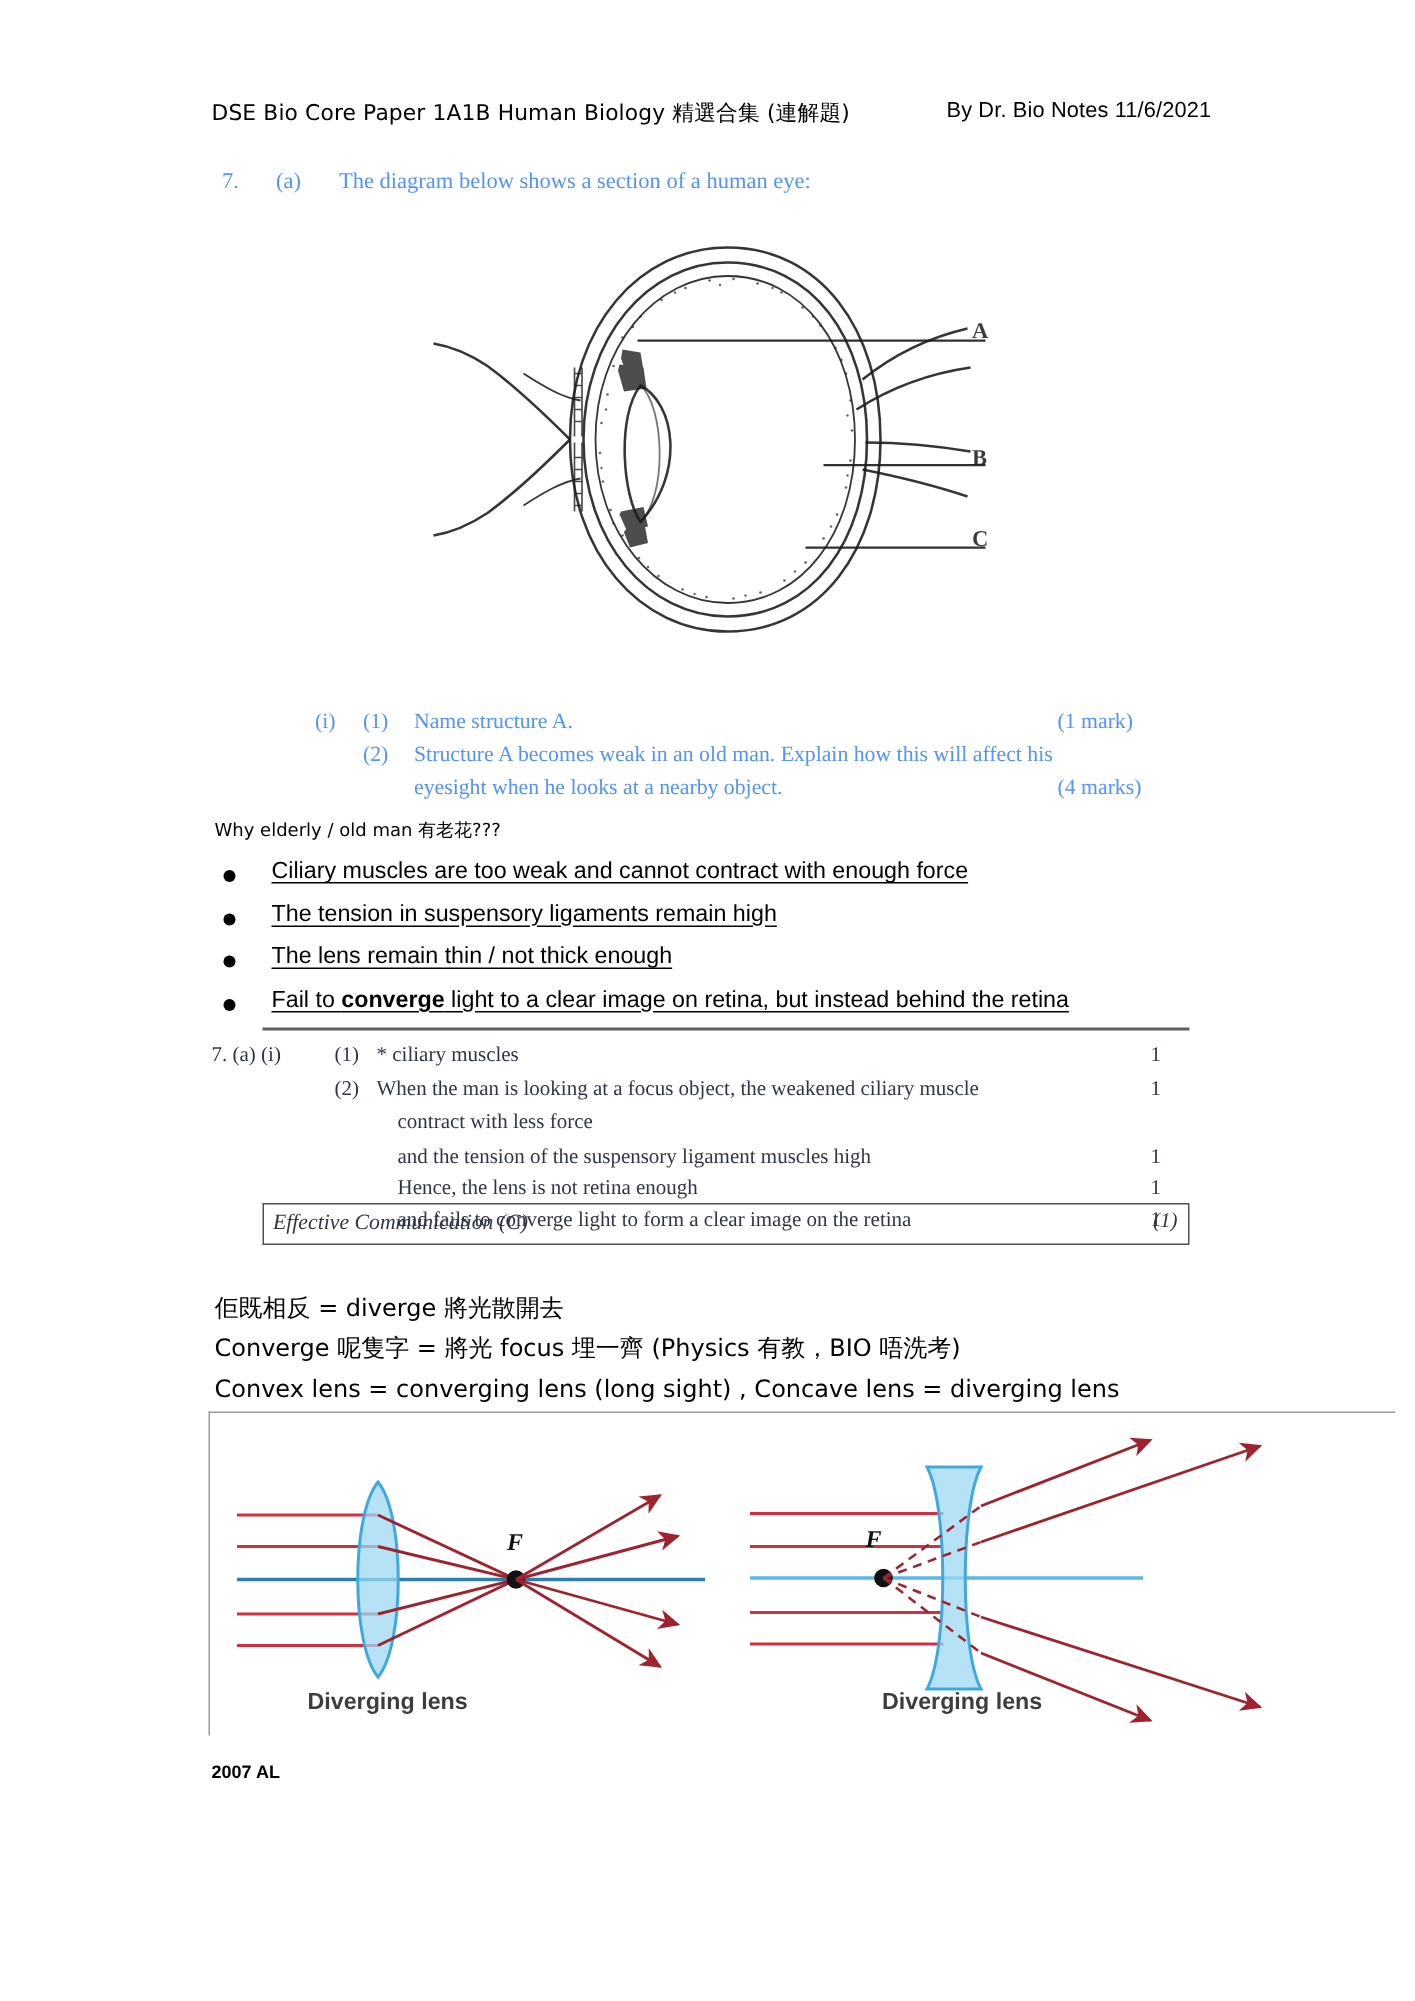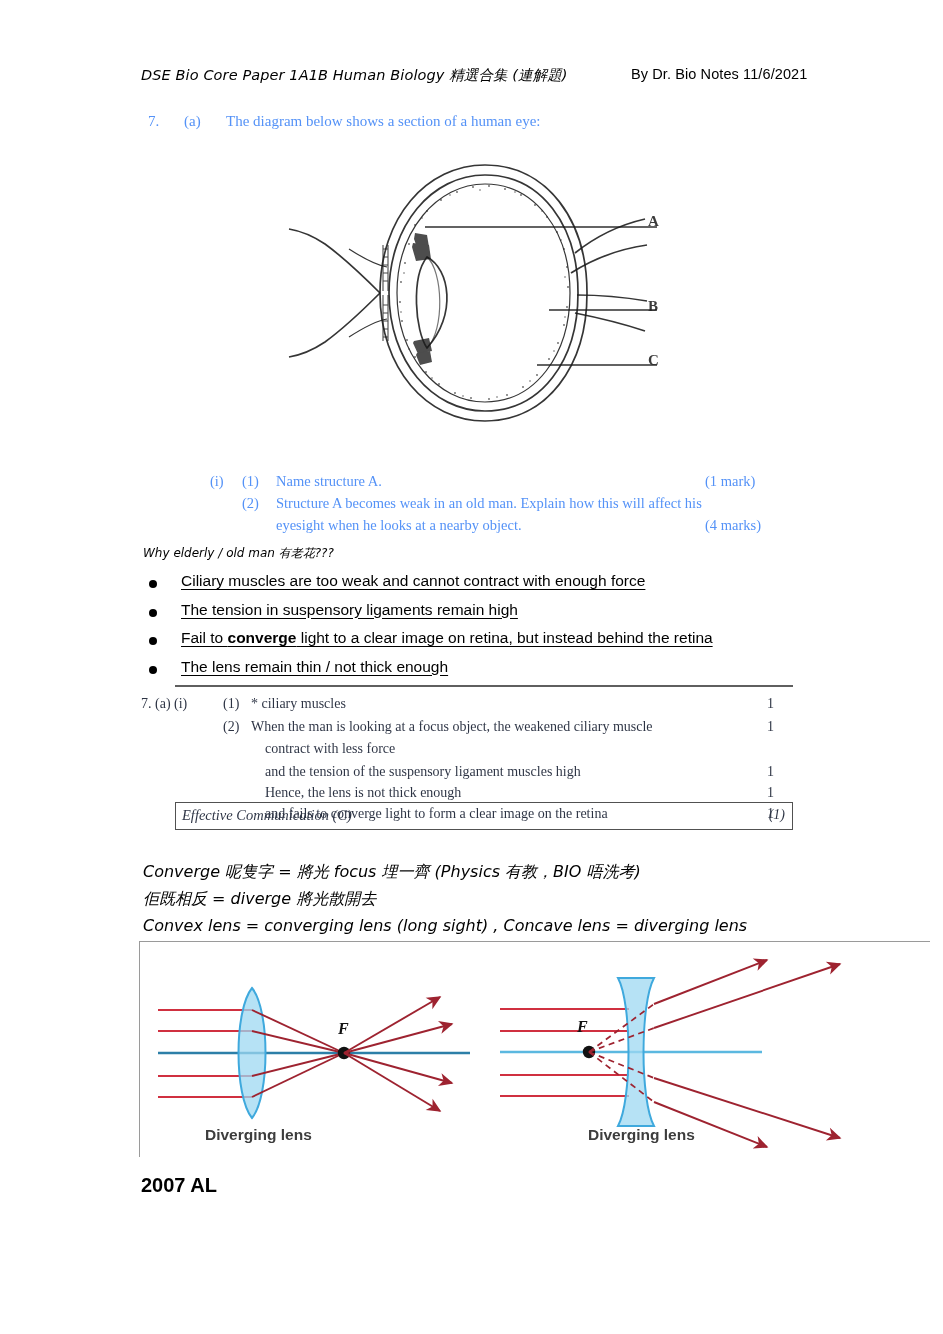--- a/index.html
+++ b/index.html
@@ -13,21 +13,21 @@
   }
   .page{position:absolute;left:0;top:0;width:943px;height:1334px;}
 
   
   .header{
     position:absolute;left:141px;top:66px;width:670px;height:22px;
     font-size:14.5px;letter-spacing:0.1px;white-space:nowrap;
   }
   .header .hdr-left{position:absolute;left:0;top:0;}
   .header .hdr-right{position:absolute;left:490px;top:0;}
-  .cjk{font-family:"DejaVu Sans", sans-serif;font-style:italic;}
+  .cjk{font-family:"DejaVu Sans", sans-serif;}
 
   
   .scan{
     color:#3b82f6;
     font-family:"Liberation Serif", serif;
     filter:blur(0.18px);
     opacity:.87;
   }
   .q-head{position:absolute;left:148px;top:113px;font-size:15px;white-space:nowrap;}
   .q-head .qnum{display:inline-block;width:36px;}
@@ -103,21 +103,21 @@
     position:absolute;font-family:"Liberation Sans", sans-serif;
     font-size:15.5px;font-weight:600;color:#3d3d3d;white-space:nowrap;
   }
   .cap-conv{left:65px;top:184px;}
   .cap-div{left:448px;top:184px;}
   .flabel{
     position:absolute;font-family:"Liberation Serif", serif;
     font-style:italic;font-weight:700;font-size:16px;color:#111;
   }
 
-  .footer{position:absolute;left:141px;top:1174px;font-size:20px;font-weight:700;}
+  .footer{position:absolute;left:141px;top:1174px;font-size:12px;font-weight:700;}
 </style>
 </head>
 <body>
 
 <div class="page">
 
   <div class="header">
     <span class="hdr-left cjk">DSE Bio Core Paper 1A1B Human Biology  精選合集 (連解題)</span>
     <span class="hdr-right">By Dr. Bio Notes 11/6/2021</span>
   </div>
@@ -273,60 +273,60 @@
     <div class="bullet">
       <span class="dot"></span>
       <span class="btxt">Ciliary muscles are too weak and cannot contract with enough force</span>
     </div>
     <div class="bullet">
       <span class="dot"></span>
       <span class="btxt">The tension in suspensory ligaments remain high</span>
     </div>
     <div class="bullet">
       <span class="dot"></span>
-      <span class="btxt" id="bullet4">Fail to <b>converge</b> light to a clear image on retina, but instead behind the retina</span>
+      <span class="btxt">The lens remain thin / not thick enough</span>
     </div>
     <div class="bullet">
       <span class="dot"></span>
-      <span class="btxt">The lens remain thin / not thick enough</span>
+      <span class="btxt" id="bullet4">Fail to <b>converge</b> light to a clear image on retina, but instead behind the retina</span>
     </div>
   </div>
 
   <div class="ms">
     <div class="topline"></div>
 
     <div class="line" style="left:0px;top:11px;">7. (a) (i)</div>
     <div class="line" style="left:82px;top:11px;">(1)</div>
     <div class="line" style="left:110px;top:11px;">* ciliary muscles</div>
     <div class="m" style="top:11px;">1</div>
 
     <div class="line" style="left:82px;top:34px;">(2)</div>
     <div class="line" style="left:110px;top:34px;">When the man is looking at a focus object, the weakened ciliary muscle</div>
     <div class="m" style="top:34px;">1</div>
 
     <div class="line" style="left:124px;top:56px;">contract with less force</div>
 
     <div class="line" style="left:124px;top:79px;">and the tension of the suspensory ligament muscles high</div>
     <div class="m" style="top:79px;">1</div>
 
-    <div class="line" style="left:124px;top:100px;">Hence, the lens is not thick enough</div>
+    <div class="line" style="left:124px;top:100px;">Hence, the lens is not retina enough</div>
     <div class="m" style="top:100px;">1</div>
 
     <div class="line" style="left:124px;top:121px;">and fails to converge light to form a clear image on the retina</div>
     <div class="m" style="top:121px;">1</div>
 
     <div class="ecbox">
       <span class="ec">Effective Communication (C)</span>
       <span class="ecm">(1)</span>
     </div>
   </div>
 
   <div class="zh cjk">
+    <div>佢既相反  = diverge  將光散開去</div>
     <div>Converge  呢隻字  =  將光 focus  埋一齊  (Physics 有教，BIO 唔洗考)</div>
-    <div>佢既相反  = diverge  將光散開去</div>
     <div>Convex lens = converging lens (long sight) , Concave lens = diverging lens</div>
   </div>
 
   <div class="fig">
     <svg width="790" height="215" viewBox="0 0 790 215" aria-hidden="true">
       <defs>
         <marker id="arrRed" markerWidth="9" markerHeight="9" refX="7.2" refY="4.5" orient="auto">
           <path d="M0.5,1 L8,4.5 L0.5,8 L2.6,4.5 Z" fill="#9e2330"></path>
         </marker>
       </defs>

